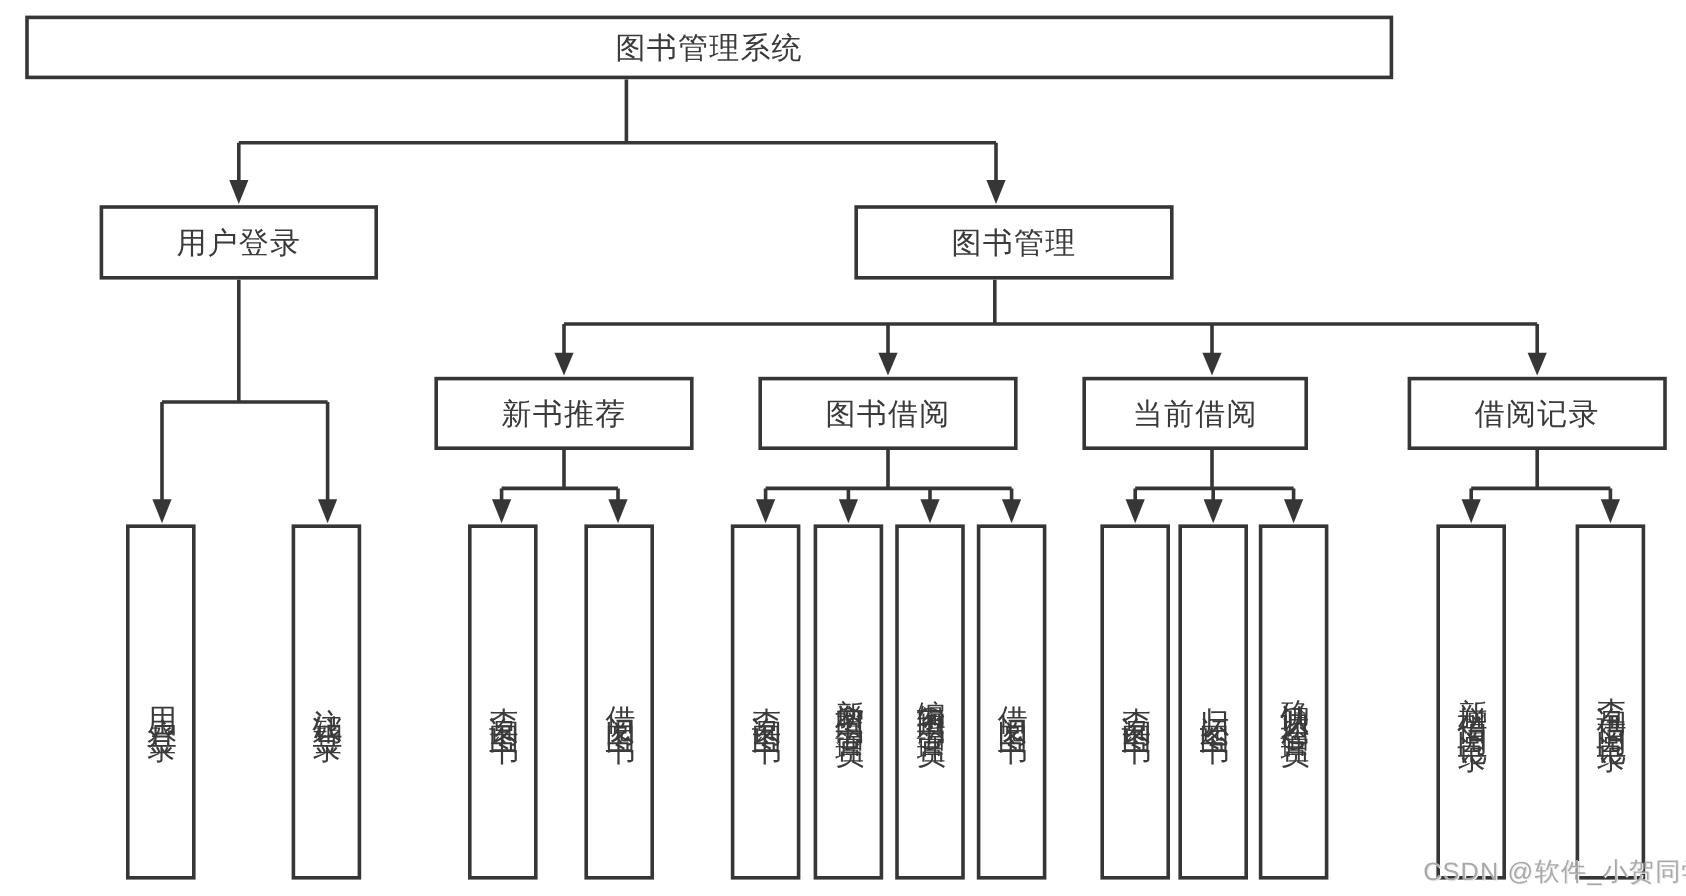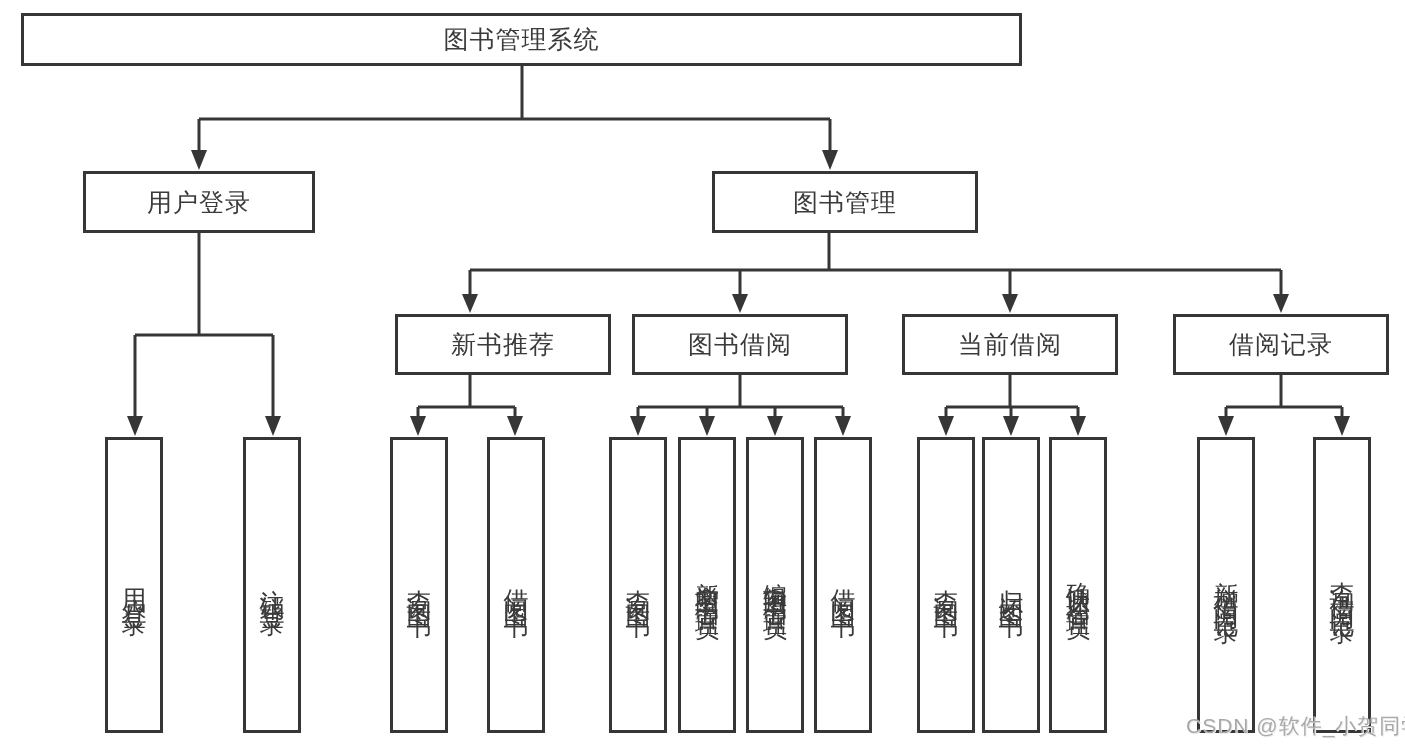--- a/index.html
+++ b/index.html
@@ -17,26 +17,26 @@
     display:flex;align-items:center;justify-content:center;
     color:#3a3a3a;z-index:2;
   }
   .hlabel{font-size:25px;letter-spacing:1px;white-space:nowrap;}
   .vtext{
     writing-mode:vertical-rl;text-orientation:mixed;
     font-size:25px;letter-spacing:8px;line-height:1;
   }
   .vtext.tight{font-size:24px;letter-spacing:5px;}
   
-  .n-root   {left:21px;  top:13px;  width:1001px;height:53px;text-align:right;}
+  .n-root   {left:21px;  top:13px;  width:1140px;height:53px;text-align:right;}
   .n-login  {left:83px;  top:171px; width:232px; height:62px;}
   .n-manage {left:712px; top:171px; width:266px; height:62px;}
-  .n-newbook{left:362px; top:314px; width:216px; height:61px;margin-left:33px;}
+  .n-newbook{left:362px; top:314px; width:216px; height:61px;}
   .n-borrow {left:632px; top:314px; width:216px; height:61px;}
-  .n-current{left:902px; top:314px; width:216px; height:61px;}
+  .n-current{left:902px; top:314px; width:188px; height:61px;}
   .n-records{left:1173px;top:314px; width:216px; height:61px;}
   .leaf{top:437px;width:58px;height:296px;}
   .lf-login0{left:105px;} .lf-login1{left:243px;}
   .lf-nb0{left:390px;}    .lf-nb1{left:487px;}
   .lf-bw0{left:609px;}    .lf-bw1{left:678px;}  .lf-bw2{left:746px;}  .lf-bw3{left:814px;}
   .lf-cu0{left:917px;}    .lf-cu1{left:982px;}  .lf-cu2{left:1049px;}
   .lf-rc0{left:1197px;}   .lf-rc1{left:1313px;}
   .watermark{
     position:absolute;left:1186px;top:712px;z-index:3;
     font-size:21px;color:#a9a9a9;letter-spacing:1px;white-space:nowrap;

